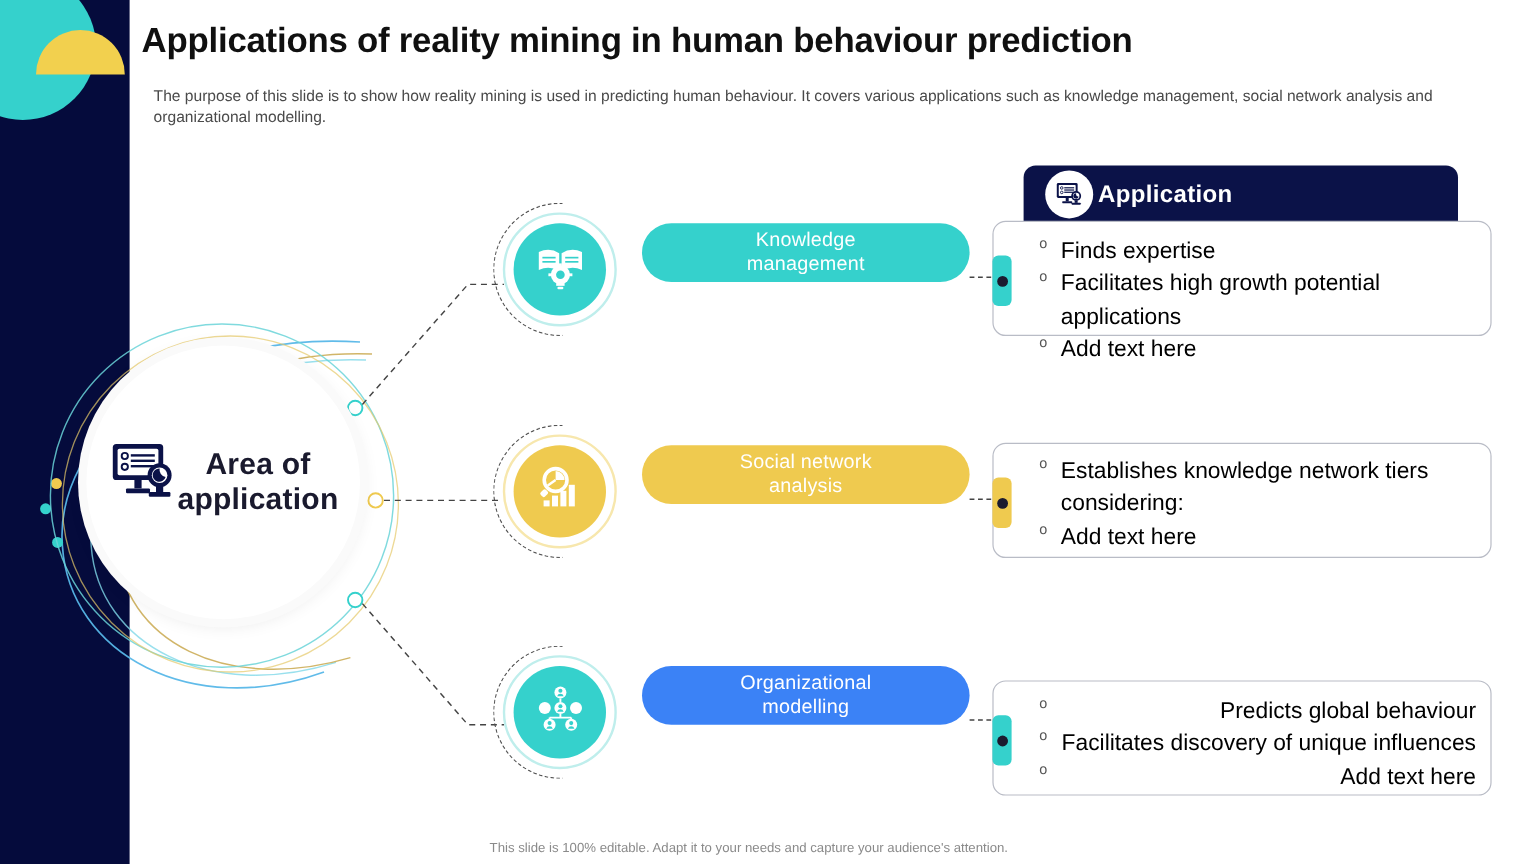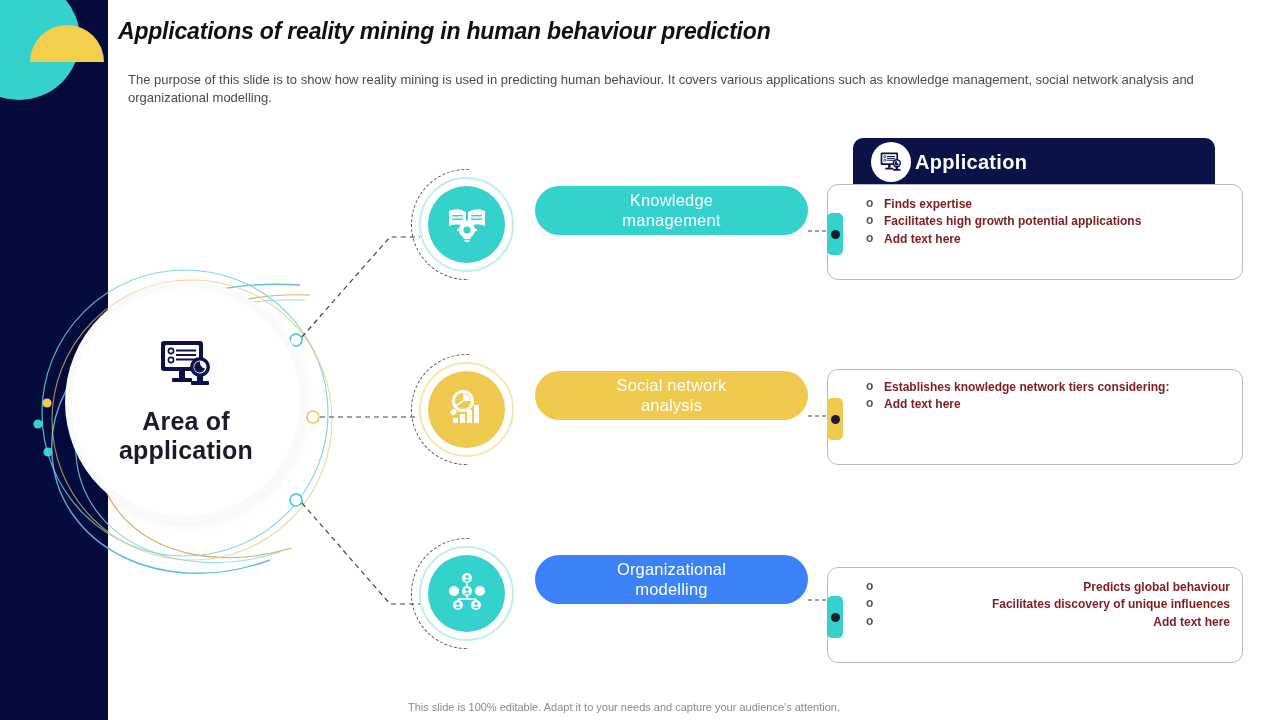--- a/index.html
+++ b/index.html
@@ -24,34 +24,34 @@
     position:absolute; left:30px; top:25px; width:74px; height:37px;
     background:#F2D04E; border-radius:37px 37px 0 0; z-index:3;
   }
 
   
   .hub-wrap { position:absolute; left:40px; top:268px; width:290px; height:290px; z-index:6; }
   .hub-circle {
     position:absolute; left:32px; top:20px; width:228px; height:228px;
     border-radius:50%; background:#ffffff;
     box-shadow:0 0 0 7px #fafafa, 0 3px 16px rgba(0,0,0,.12);
-    display:flex; flex-direction:column; align-items:center; justify-content:center;
+    display:flex; flex-direction:row; align-items:center; justify-content:center;
     z-index:7;
   }
   .hub-icon { margin-bottom:14px; }
   .hub-label {
     font-size:25px; font-weight:bold; color:#1a1a2e; text-align:center;
     line-height:1.15; letter-spacing:.2px;
   }
 
   
   .title {
     position:absolute; left:118px; top:18px; width:1120px;
-    font-size:23px; font-weight:bold; color:#101010;
-    letter-spacing:-0.2px; white-space:nowrap; z-index:8;font-style:italic;
+    font-size:29px; font-weight:bold; color:#101010;
+    letter-spacing:-0.2px; white-space:nowrap; z-index:8;
   }
   .subtitle {
     position:absolute; left:118px; top:71px; width:1125px;
     font-size:13px; color:#4a4a4a; line-height:1.35; z-index:8;margin-left:10px;
   }
 
   
   .app-banner {
     position:absolute; left:853px; top:138px; width:362px; height:48px;
     background:#0B1248; border-radius:10px 10px 0 0; z-index:4;
@@ -106,22 +106,22 @@
   .card-tab {
     position:absolute; left:-1px; top:28px; width:16px; height:42px;
     border-radius:5px;
   }
   .card-dot {
     position:absolute; left:3px; top:45px; width:9px; height:9px;
     border-radius:50%; background:#1b1b2f;
   }
   .card-body { padding:11px 12px 0 38px; }
   .bullet-l1 {
-    font-size:12px; color:#7f1d1d; line-height:1.44;
-    position:relative; padding-left:18px;font-weight:bold;
+    font-size:19px; color:#000000; line-height:1.44;
+    position:relative; padding-left:18px;
   }
   .bullet-l1::before {
     content:"o"; position:absolute; left:0; top:-1px;
     font-size:12px; color:#555;
   }
   .bullet-l2 {
     font-size:12.3px; color:#3e3e3e; line-height:1.46;
     position:relative; padding-left:42px;
   }
   .bullet-l2::before {

